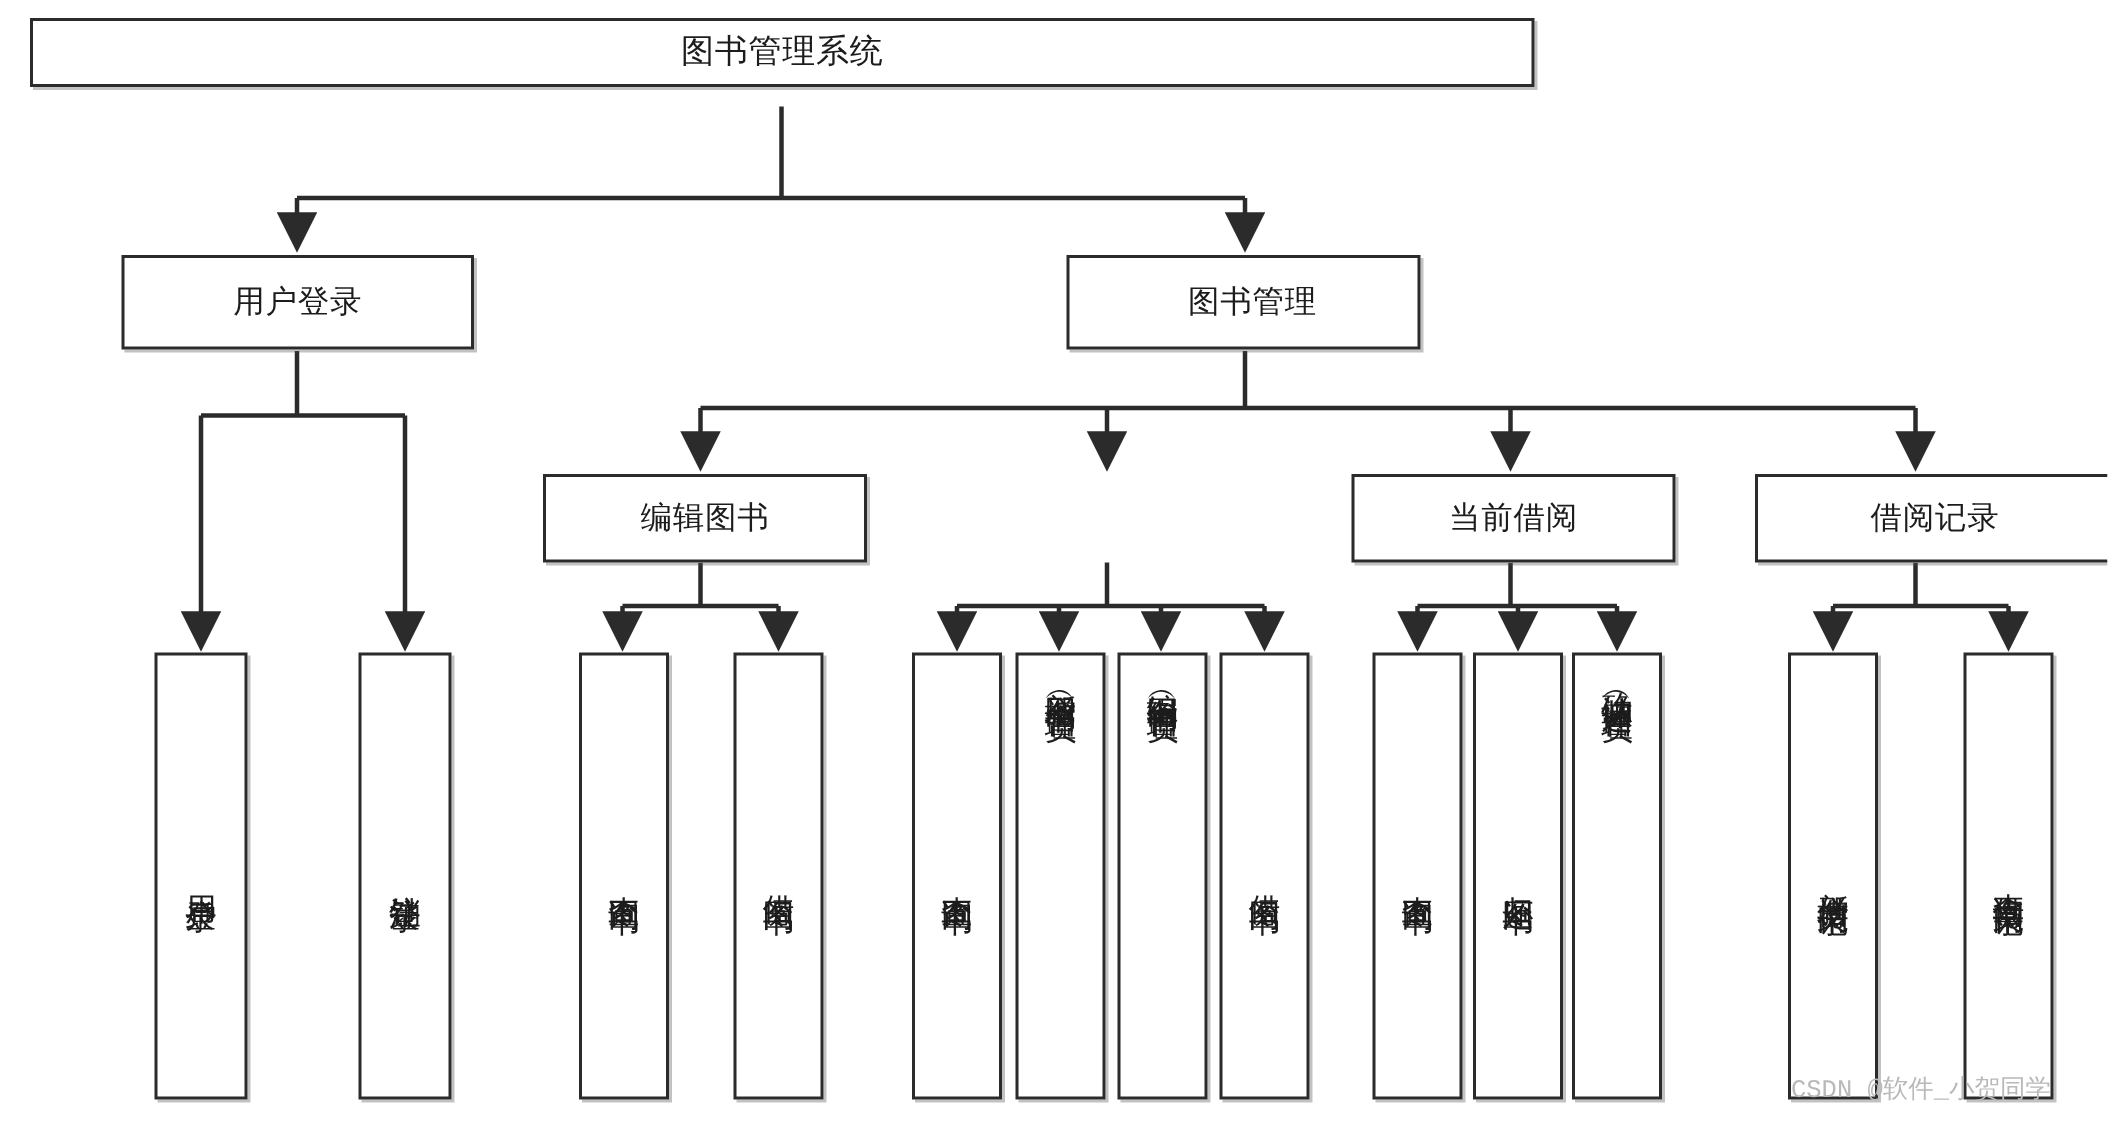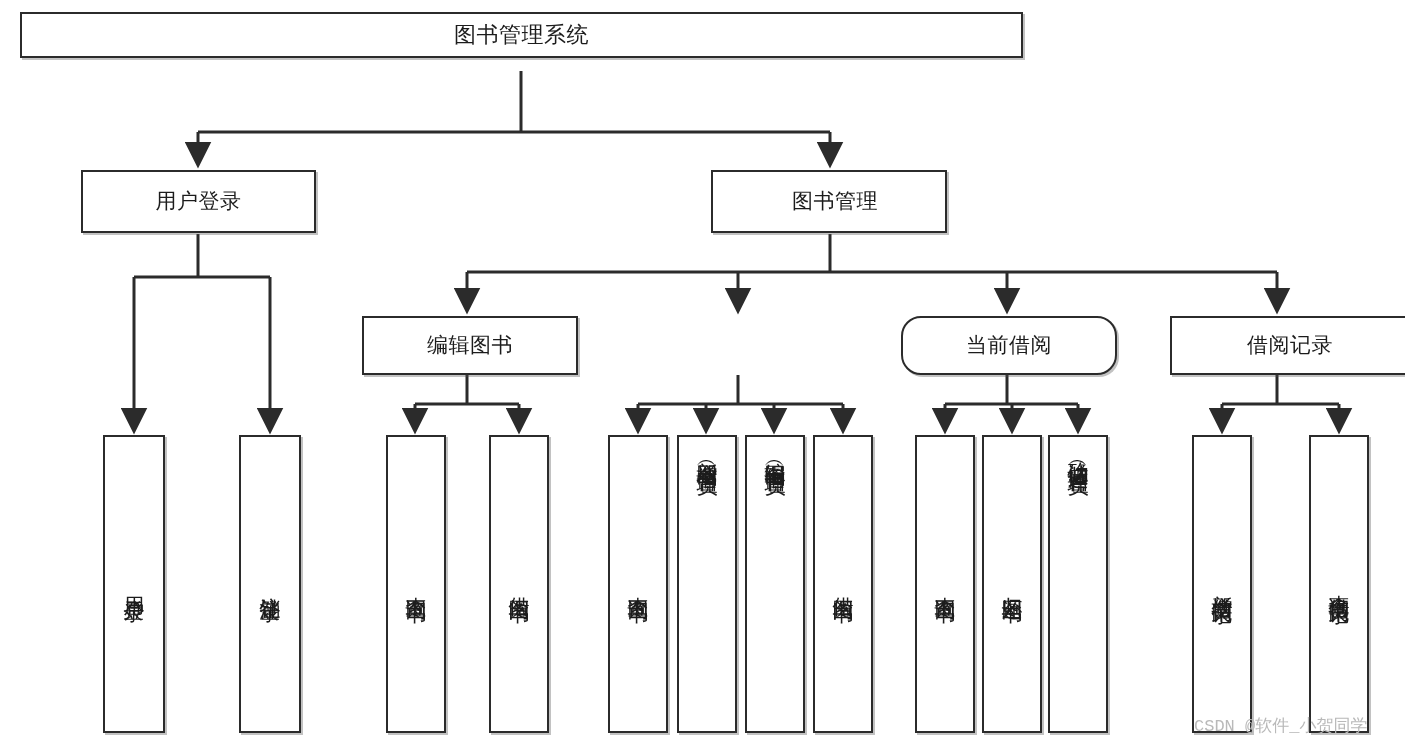--- a/index.html
+++ b/index.html
@@ -145,21 +145,21 @@
   <div class="node horiz" style="left:81px; top:170px; width:235px; height:63px;">
     <span class="node-label">用户登录</span>
   </div>
   <div class="node horiz" style="left:711px; top:170px; width:236px; height:63px;padding-left:12px;">
     <span class="node-label">图书管理</span>
   </div>
 
   <div class="node horiz" style="left:362px; top:316px; width:216px; height:59px;">
     <span class="node-label">编辑图书</span>
   </div>
-  <div class="node horiz" style="left:901px; top:316px; width:216px; height:59px;border-radius:20px;">
+  <div class="node horiz" style="left:901px; top:316px; width:216px; height:59px;">
     <span class="node-label">当前借阅</span>
   </div>
   <div class="node horiz" style="left:1170px; top:316px; width:240px; height:59px;">
     <span class="node-label">借阅记录</span>
   </div>
 
   <div class="node vert center" style="left:103px; top:435px; width:62px; height:298px;">
     <span class="node-label">用户登录</span>
   </div>
   <div class="node vert center" style="left:239px; top:435px; width:62px; height:298px;">

